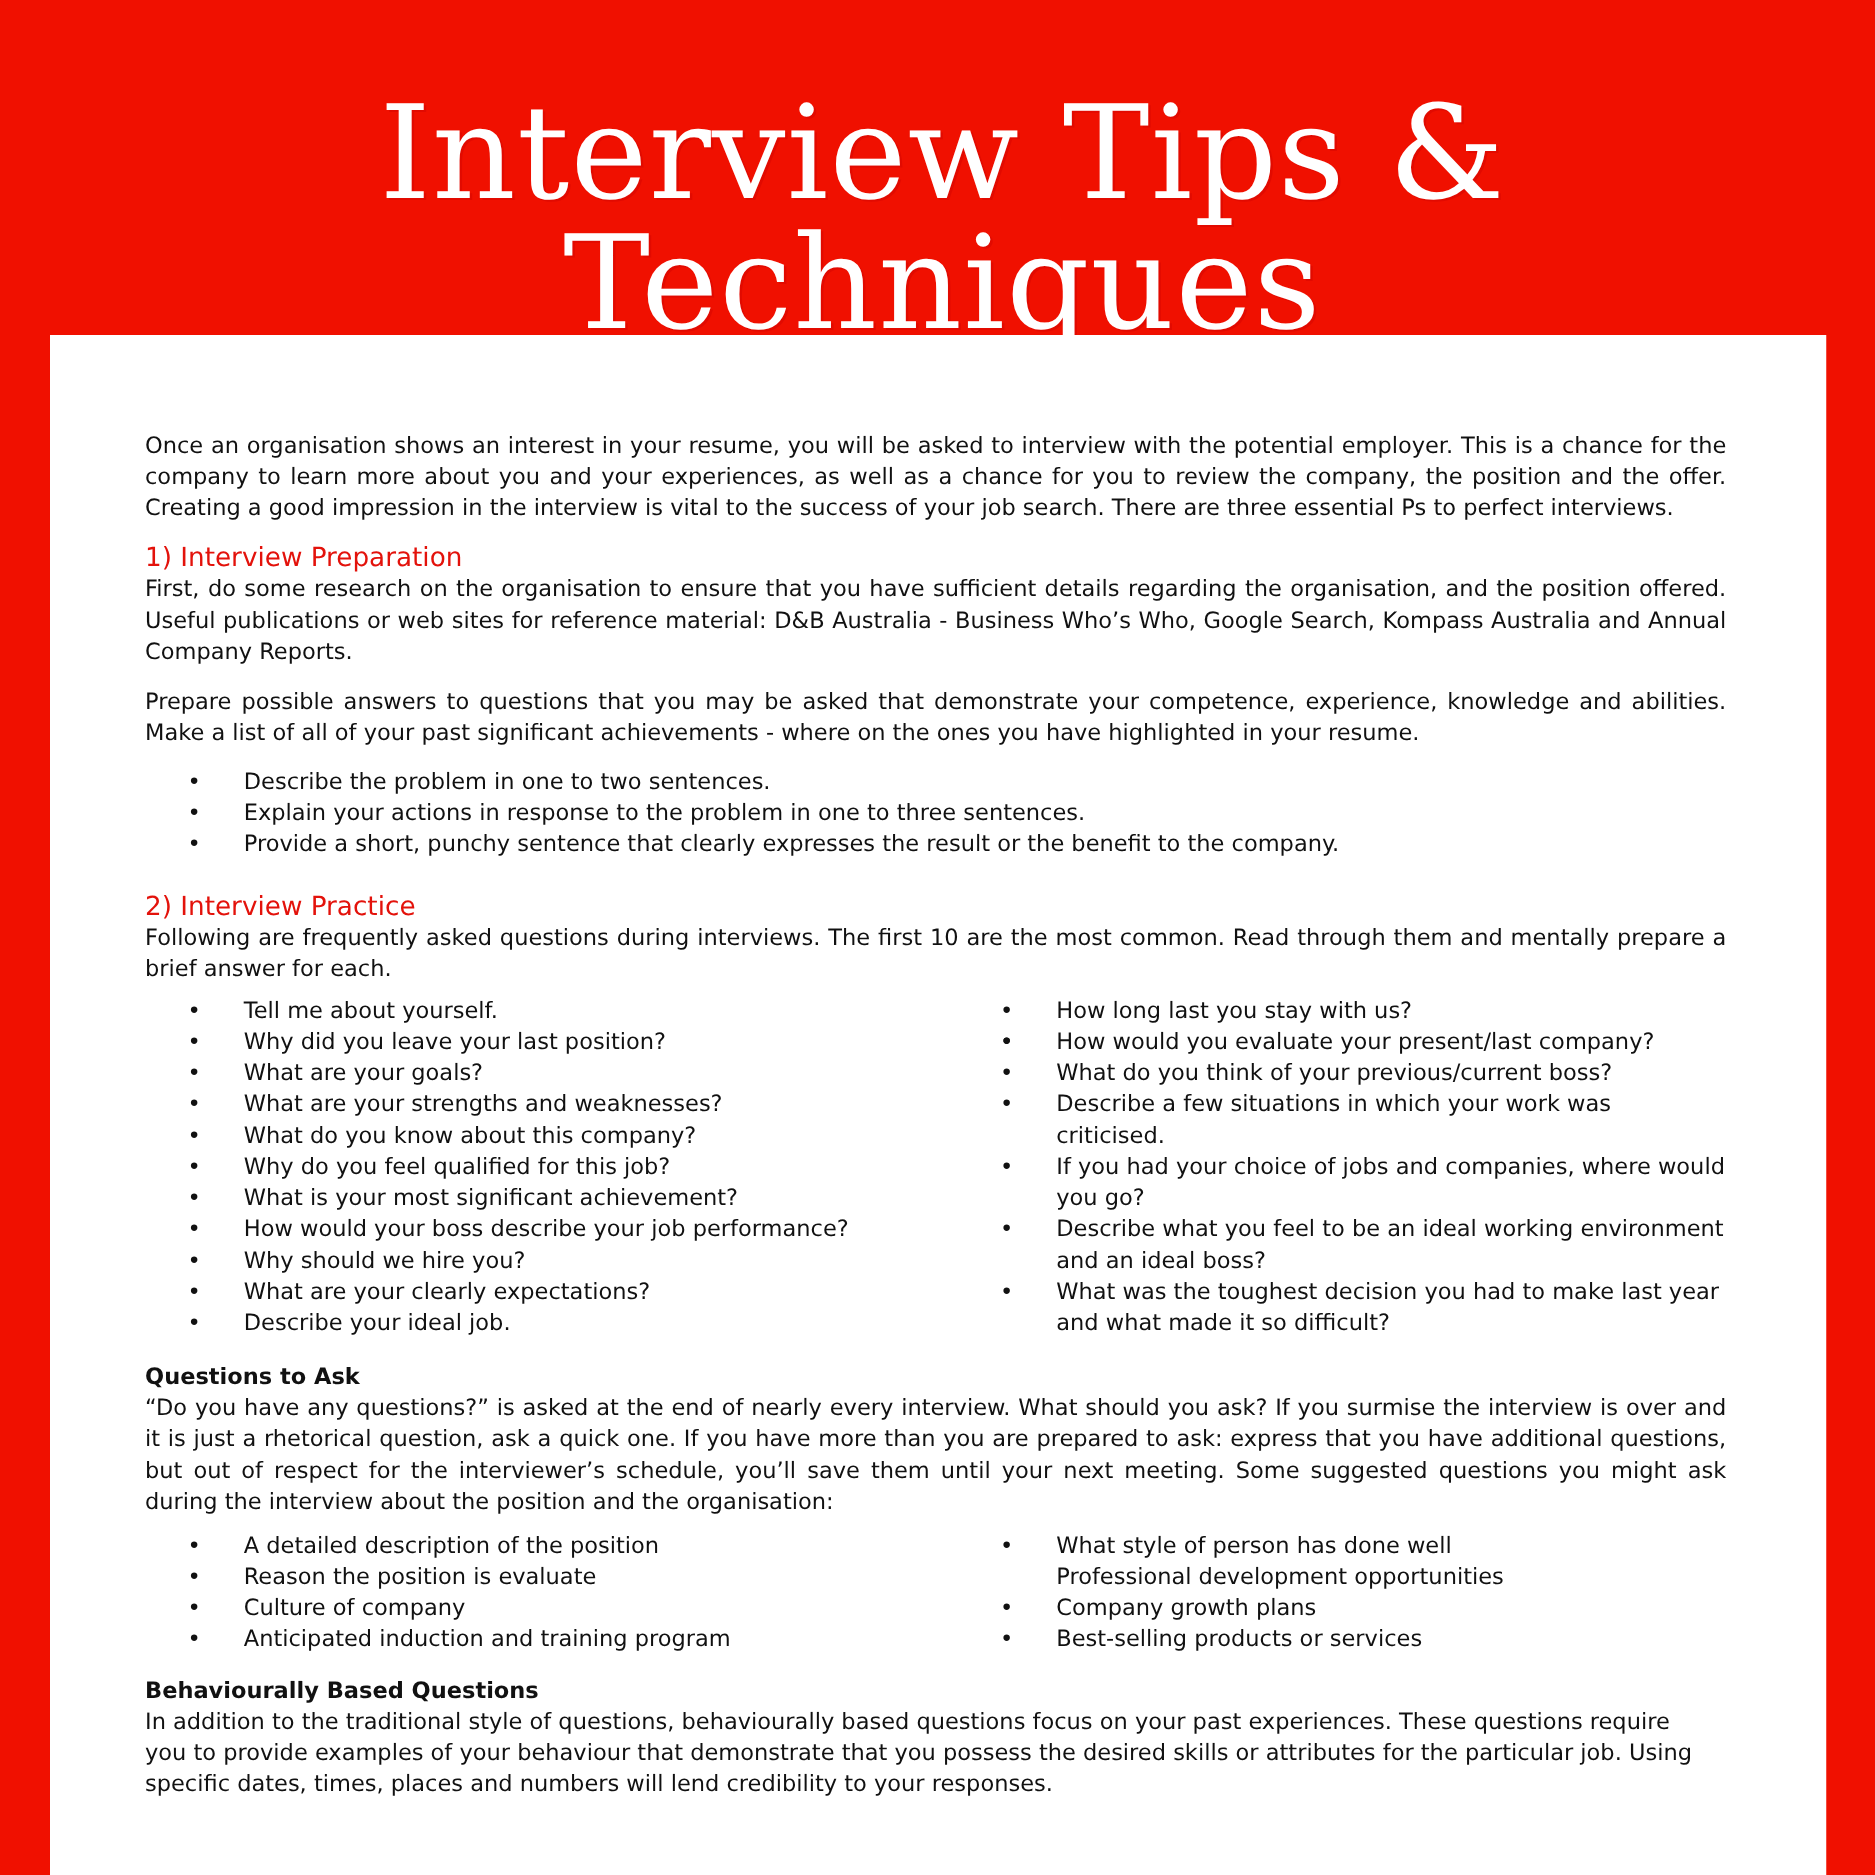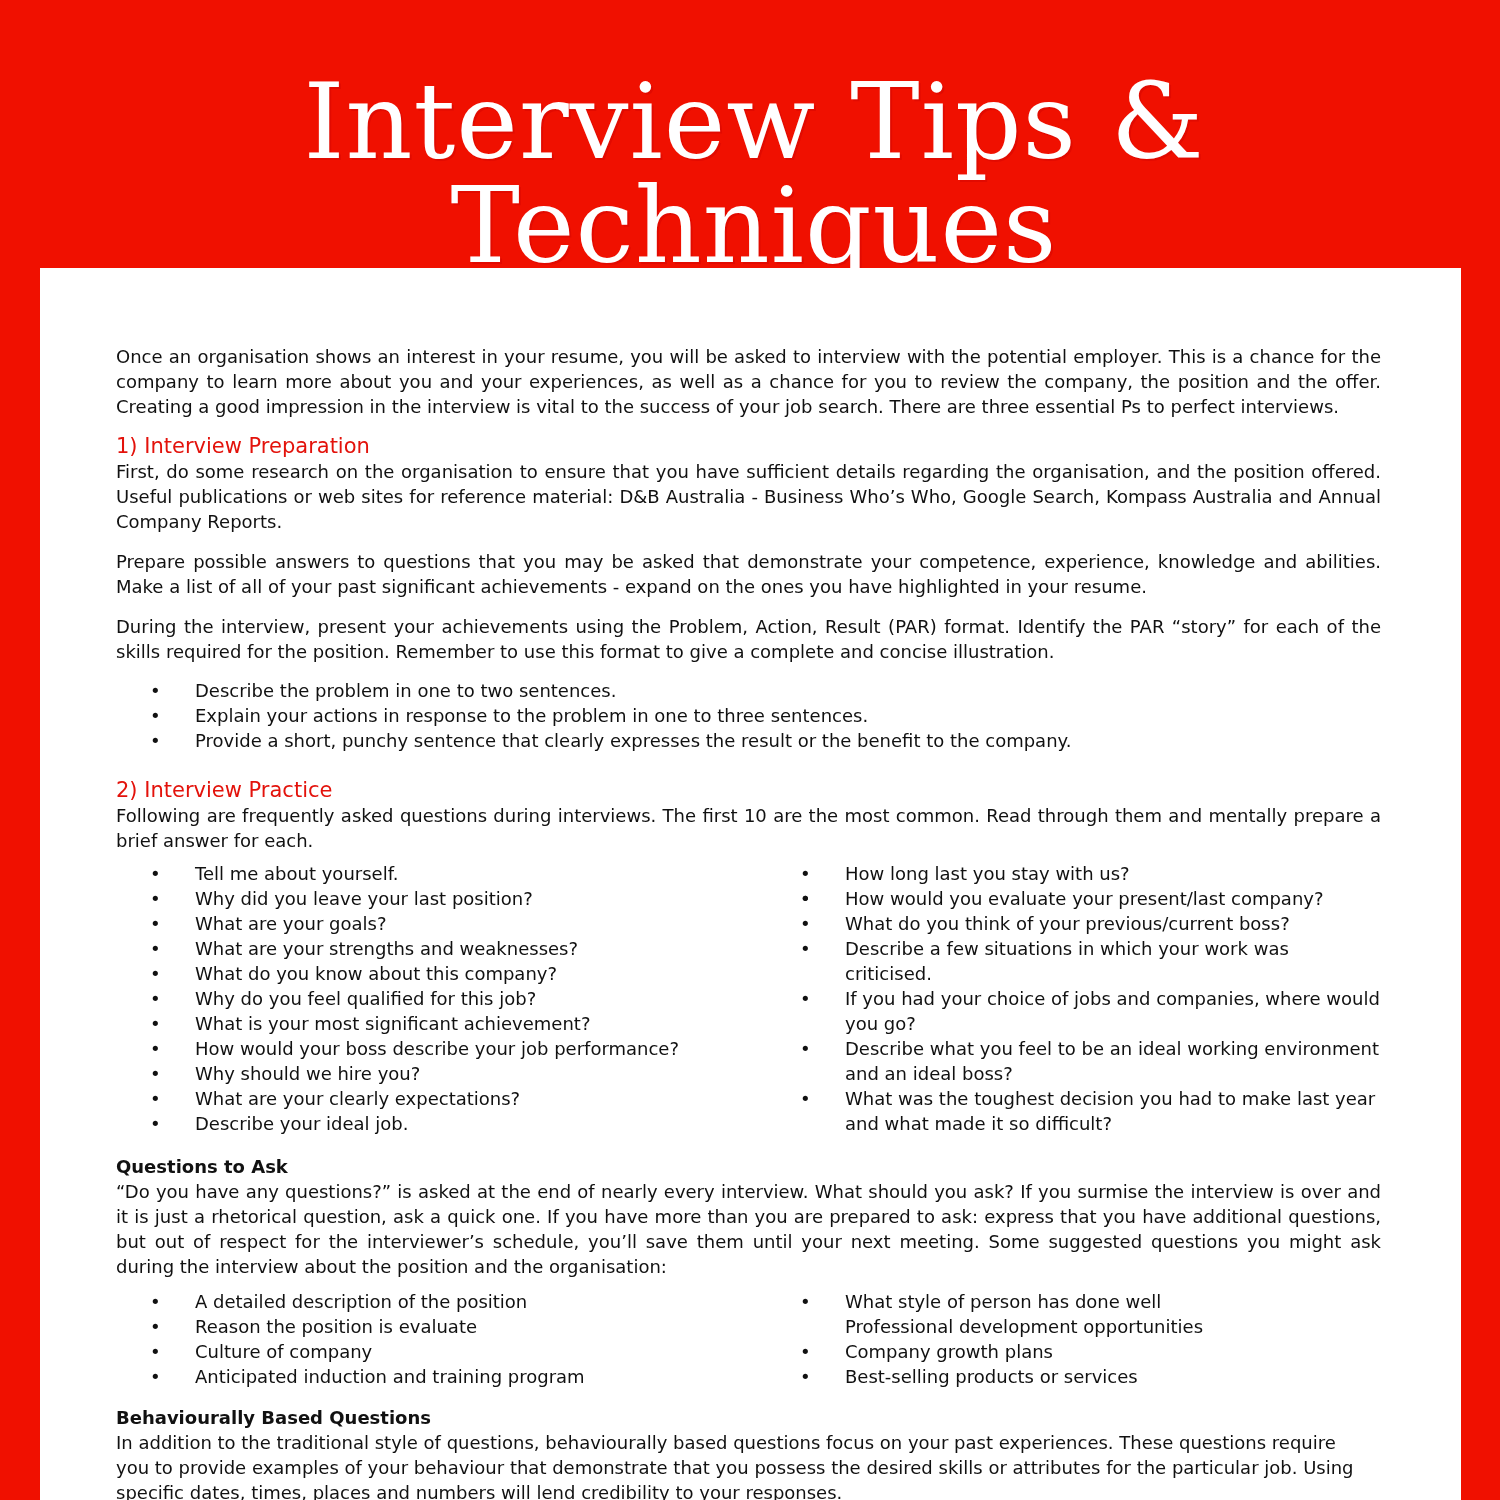--- a/index.html
+++ b/index.html
@@ -58,22 +58,21 @@
   <h1 class="title">Interview Tips &amp; Techniques</h1>
 </div>
 
 <div class="page">
   <div class="content">
 
     <p>Once an organisation shows an interest in your resume, you will be asked to interview with the potential employer. This is a chance for the company to learn more about you and your experiences, as well as a chance for you to review the company, the position and the offer. Creating a good impression in the interview is vital to the success of your job search. There are three essential Ps to perfect interviews.</p>
 
     <h2 class="h-red">1) Interview Preparation</h2>
     <p>First, do some research on the organisation to ensure that you have sufficient details regarding the organisation, and the position offered. Useful publications or web sites for reference material: D&amp;B Australia - Business Who’s Who, Google Search, Kompass Australia and Annual Company Reports.</p>
-    <p class="gap">Prepare possible answers to questions that you may be asked that demonstrate your competence, experience, knowledge and abilities. Make a list of all of your past significant achievements - expand on the ones you have highlighted in your resume.</p>
-    <p class="gap">During the interview, present your achievements using the Problem, Action, Result (PAR) format. Identify the PAR “story” for each of the skills required for the position. Remember to use this format to give a complete and concise illustration.</p>
+    <p class="gap">Prepare possible answers to questions that you may be asked that demonstrate your competence, experience, knowledge and abilities. Make a list of all of your past significant achievements - where on the ones you have highlighted in your resume.</p>
 
     <ul class="bullets par-list" style="margin-top:14px;">
       <li><span class="dot">•</span><span>Describe the problem in one to two sentences.</span></li>
       <li><span class="dot">•</span><span>Explain your actions in response to the problem in one to three sentences.</span></li>
       <li><span class="dot">•</span><span>Provide a short, punchy sentence that clearly expresses the result or the benefit to the company.</span></li>
     </ul>
 
     <h2 class="h-red" style="margin-top:24px;">2) Interview Practice</h2>
     <p>Following are frequently asked questions during interviews. The first 10 are the most common. Read through them and mentally prepare a brief answer for each.</p>
 

